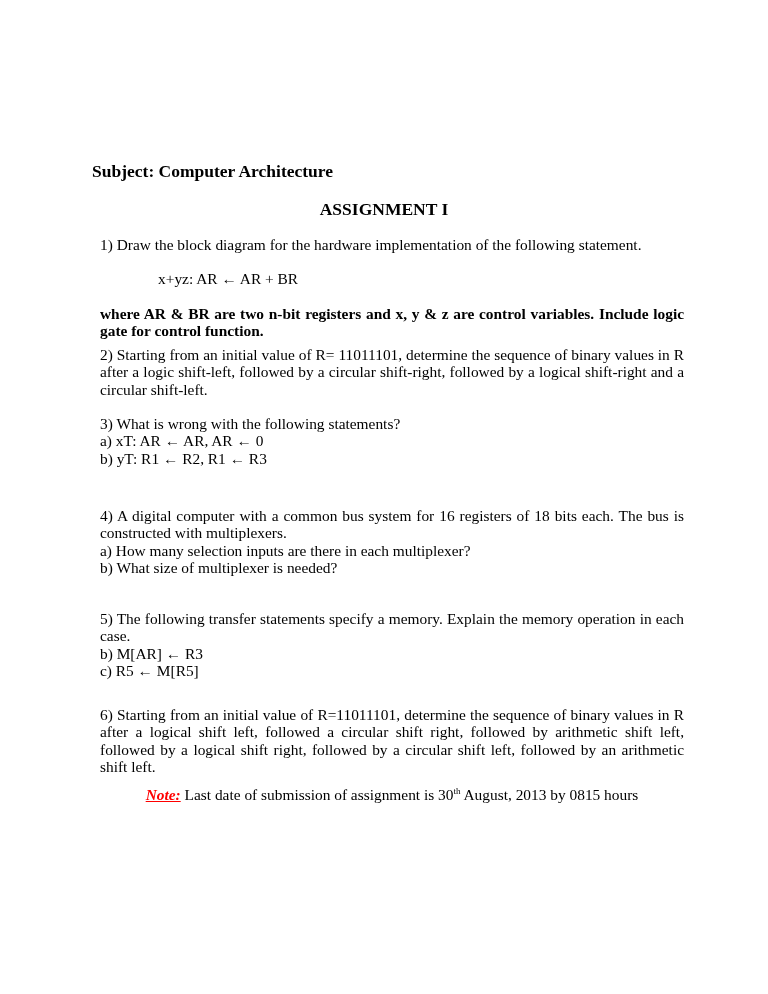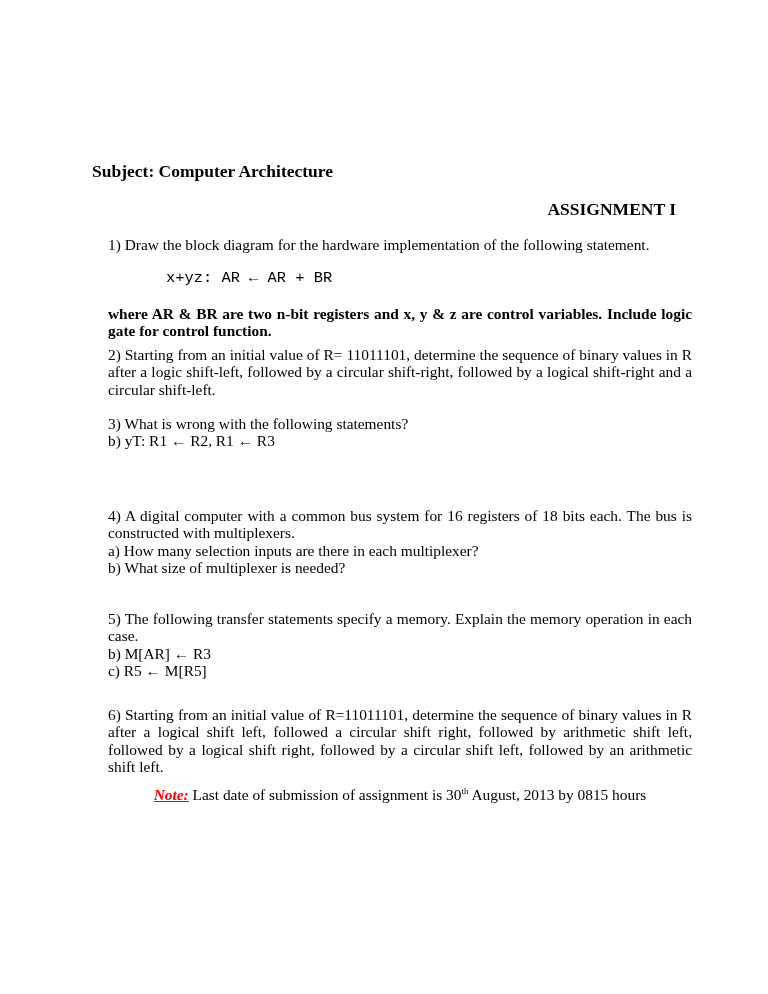--- a/index.html
+++ b/index.html
@@ -31,35 +31,35 @@
       justify-content: space-between;
       font-weight: bold;
       font-size: 17.5px;
       line-height: 22px;
     }
     .title {
       position: absolute;
       top: 198px;
       left: 0;
       width: 584px;
-      text-align: right;
+      text-align: center;
       font-weight: bold;
       font-size: 17.5px;
       line-height: 22px;
     }
     .q {
       position: absolute;
-      left: 16px;
+      left: 8px;
       width: 584px;
       line-height: 17.4px;
       text-align: justify;
     }
     .q p { margin: 0; }
     .q .sub { display: block; }
-    .indent { padding-left: 58px; font-family: Liberation Mono, monospace; }
+    .indent { padding-left: 58px; }
     .note-label {
       color: #ff0000;
       font-weight: bold;
       font-style: italic;
       text-decoration: underline;
     }
     sup { font-size: 9px; line-height: 0; vertical-align: 6px; }
   </style>
 </head>
 <body>
@@ -77,20 +77,21 @@
     <p class="indent" style="margin-top:17px;">x+yz: AR ← AR + BR</p>
     <p style="margin-top:17px;font-weight:bold;">where AR &amp; BR are two n-bit registers and x, y &amp; z are control variables. Include logic gate for control function.</p>
   </div>
 
   <div class="q" style="top:346px;">
     <p>2) Starting from an initial value of R= 11011101, determine the sequence of binary values in R after a logic shift-left, followed by a circular shift-right, followed by a logical shift-right and a circular shift-left.</p>
   </div>
 
   <div class="q" style="top:415px;">
     <p>3) What is wrong with the following statements?</p>
+    <span class="sub">a) xT: AR ← AR, AR ← 0</span>
     <span class="sub">b) yT: R1 ← R2, R1 ← R3</span>
   </div>
 
   <div class="q" style="top:507px;">
     <p>4) A digital computer with a common bus system for 16 registers of 18 bits each. The bus is constructed with multiplexers.</p>
     <span class="sub">a) How many selection inputs are there in each multiplexer?</span>
     <span class="sub">b) What size of multiplexer is needed?</span>
   </div>
 
   <div class="q" style="top:610px;">

